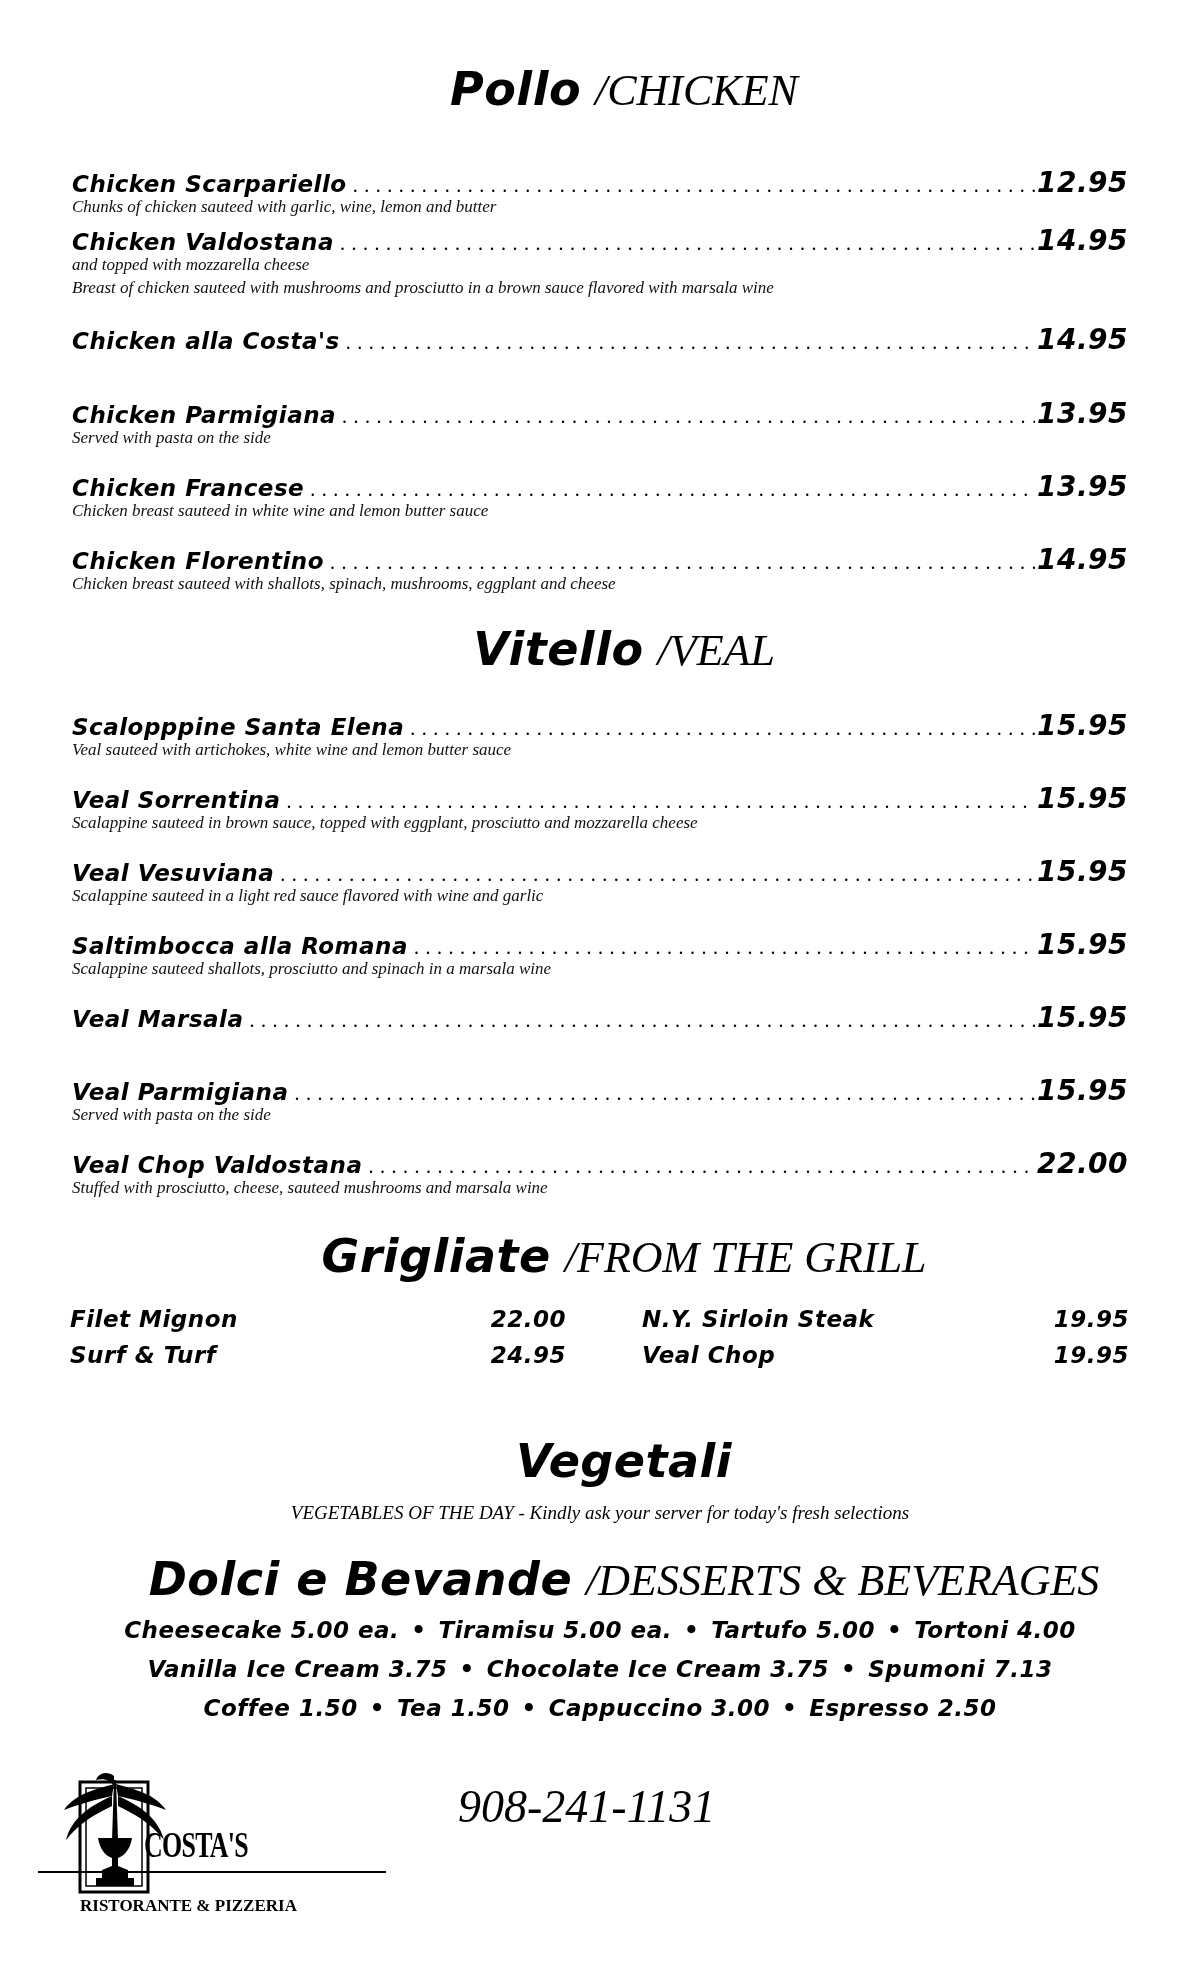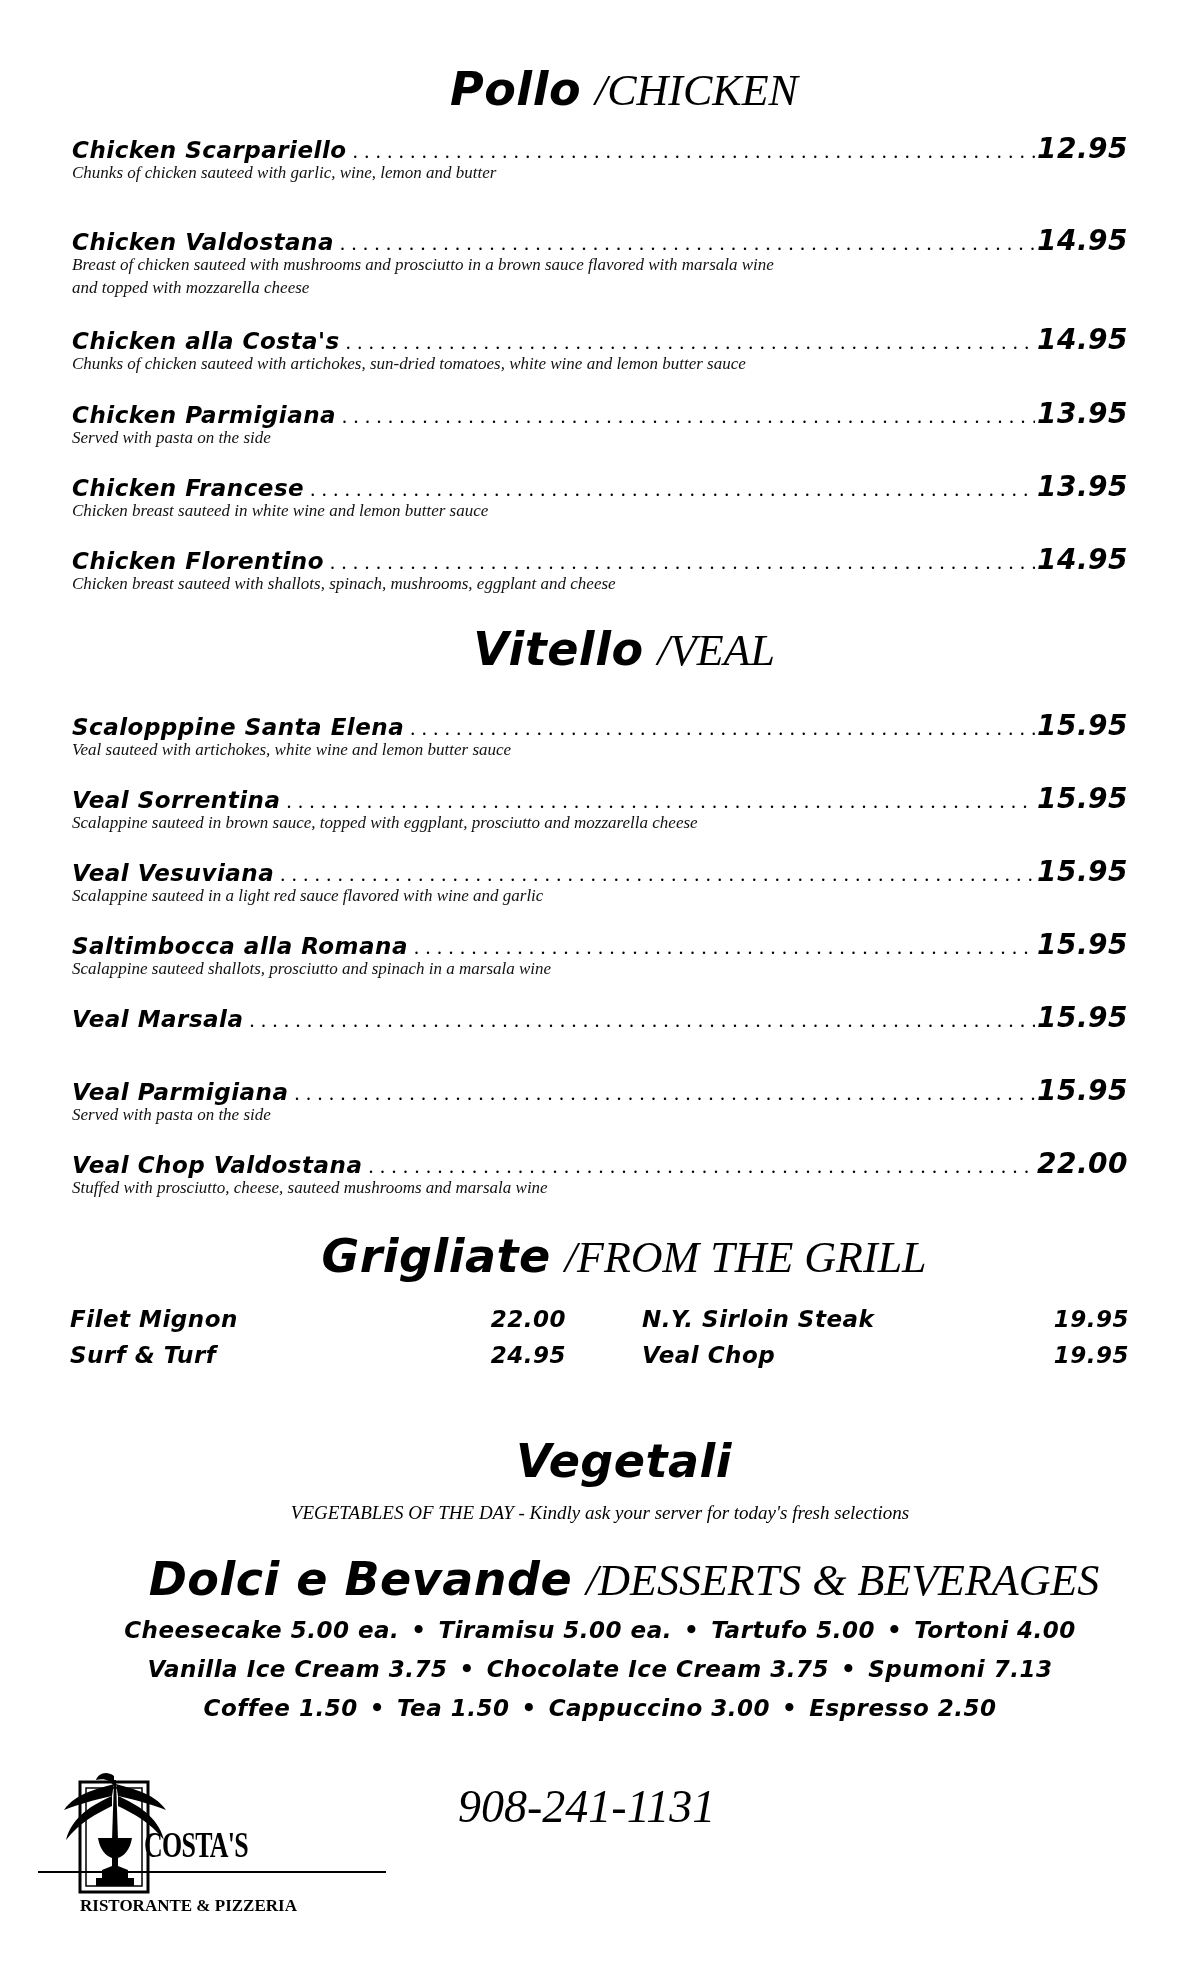--- a/index.html
+++ b/index.html
@@ -29,46 +29,45 @@
 
   .logo { position: absolute; left: 36px; top: 1770px; width: 360px; height: 160px; }
 </style>
 </head>
 <body>
 
 <div class="section-header" style="top:62px;">
   <span class="script it">Pollo</span><span class="serif-i en"><span class="slash">/</span><span>CHICKEN</span></span>
 </div>
 
-<div class="item" style="top:132px;">
+<div class="item" style="top:166px;">
   <div class="item-line">
       <span class="item-name script">Chicken Scarpariello</span>
       <span class="leader">......................................................................................................................</span>
       <span class="item-price script">12.95</span>
     </div>
   <div class="item-desc">Chunks of chicken sauteed with garlic, wine, lemon and butter</div>
 </div>
 
 <div class="item" style="top:224px;">
   <div class="item-line">
       <span class="item-name script">Chicken Valdostana</span>
       <span class="leader">......................................................................................................................</span>
       <span class="item-price script">14.95</span>
     </div>
+  <div class="item-desc">and topped with mozzarella cheese</div>
   <div class="item-desc">Breast of chicken sauteed with mushrooms and prosciutto in a brown sauce flavored with marsala wine</div>
-  <div class="item-desc">and topped with mozzarella cheese</div>
 </div>
 
 <div class="item" style="top:323px;">
   <div class="item-line">
       <span class="item-name script">Chicken alla Costa's</span>
       <span class="leader">......................................................................................................................</span>
       <span class="item-price script">14.95</span>
     </div>
-  <div class="item-desc">Chunks of chicken sauteed with artichokes, sun-dried tomatoes, white wine and lemon butter sauce</div>
 </div>
 
 <div class="item" style="top:397px;">
   <div class="item-line">
       <span class="item-name script">Chicken Parmigiana</span>
       <span class="leader">......................................................................................................................</span>
       <span class="item-price script">13.95</span>
     </div>
   <div class="item-desc">Served with pasta on the side</div>
 </div>

